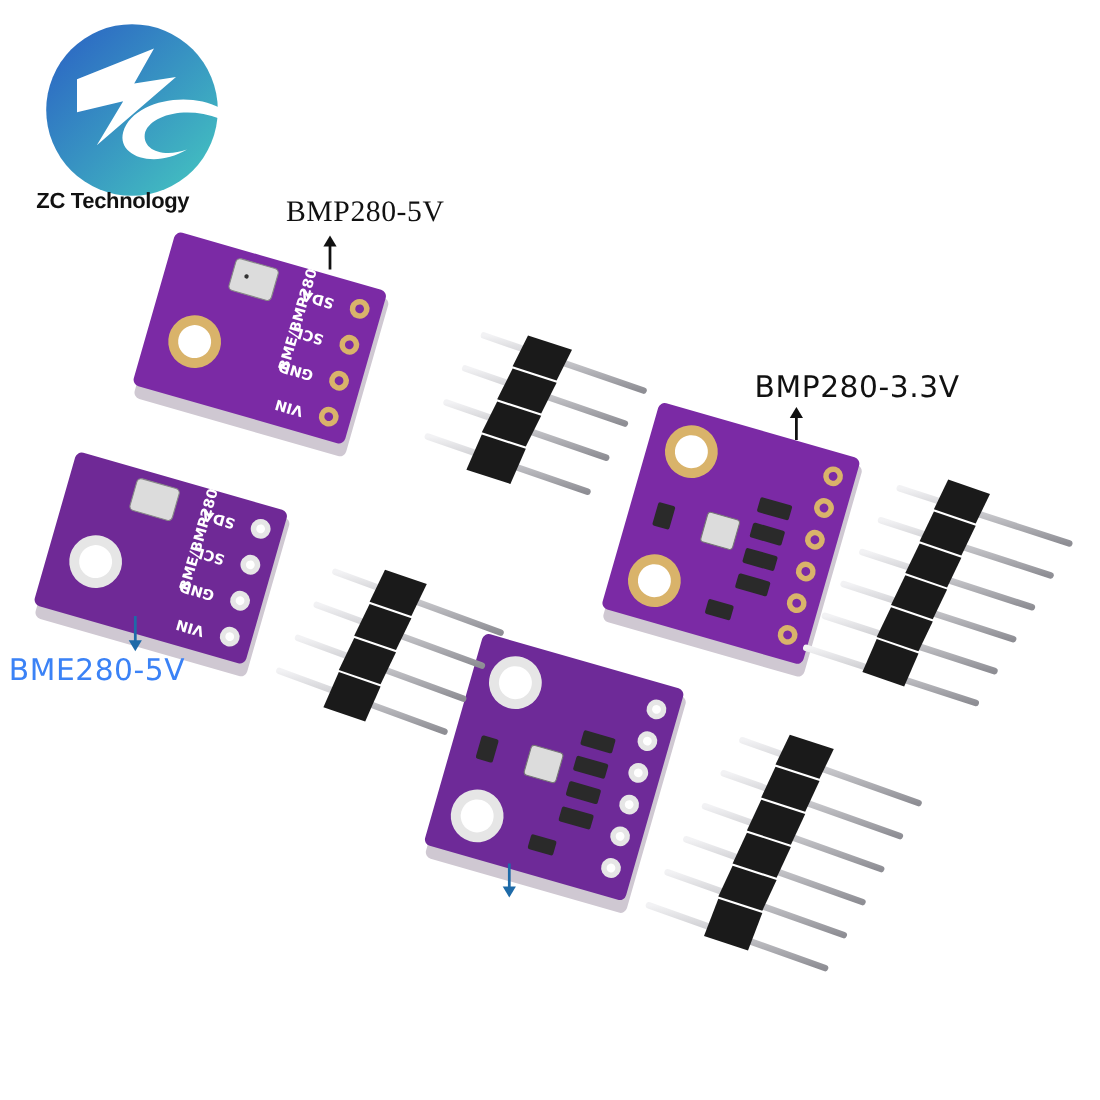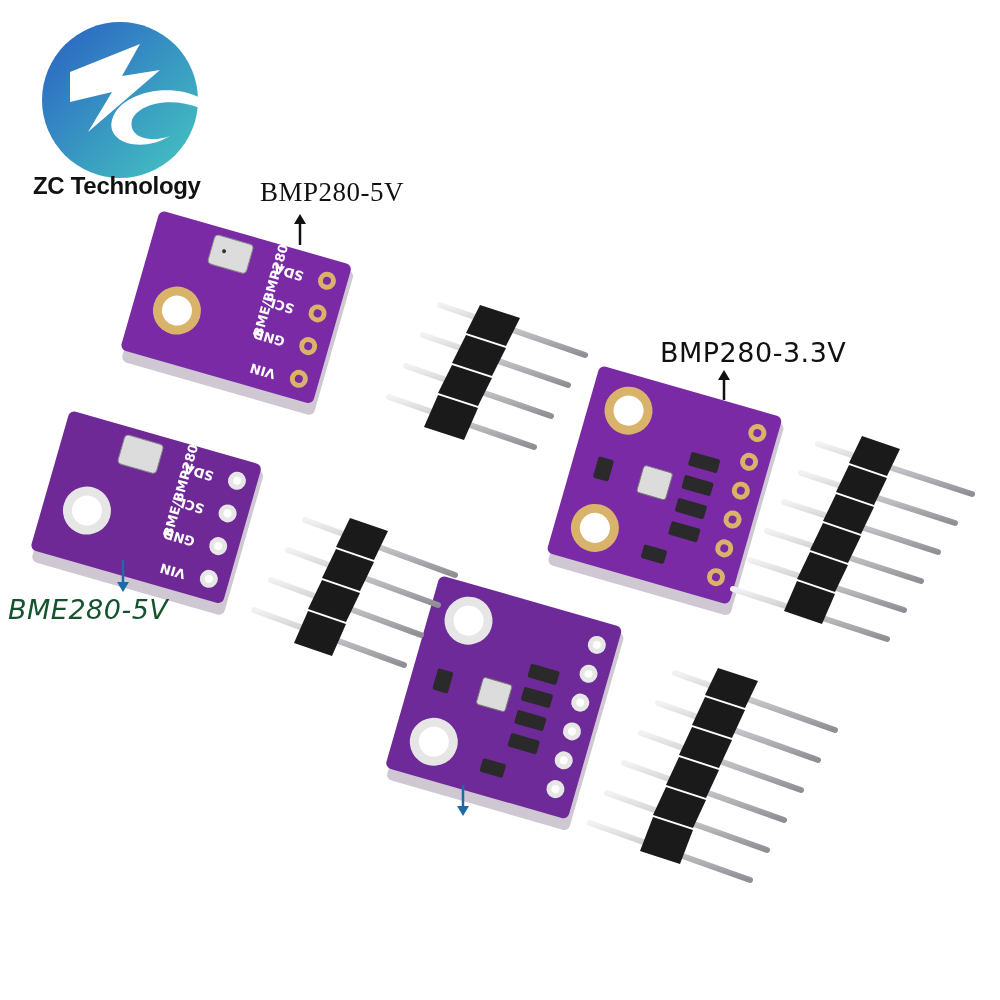--- a/index.html
+++ b/index.html
@@ -1,21 +1,21 @@
 <!DOCTYPE html>
 <html><head>
   <meta charset="utf-8">
   <style>
     html, body { margin: 0; padding: 0; background: #ffffff; }
     .canvas { position: relative; width: 1000px; height: 1000px; overflow: hidden; background: #ffffff; font-family: "DejaVu Sans", sans-serif; }
     .logo { position: absolute; left: 30px; top: 12px; width: 180px; height: 170px; }
-    .brand { position: absolute; left: 33px; top: 172px; font-family: "Liberation Sans", sans-serif; font-weight: bold; font-size: 24px; color: #111; letter-spacing: -0.3px; }
+    .brand { position: absolute; left: 33px; top: 172px; font-family: "Liberation Sans", sans-serif; font-weight: bold; font-size: 20px; color: #111; letter-spacing: -0.3px; }
     .label { position: absolute; font-family: "DejaVu Sans", sans-serif; font-size: 27px; white-space: nowrap; letter-spacing: 0.5px; }
     .label.dark { color: #111111; }
-    .label.blue { color: #14532d; font-style: italic; }
+    .label.blue { color: #3b82f6; }
     .board-svg { position: absolute; left: 0; top: 0; width: 1000px; height: 1000px; }
   </style>
 </head>
 <body>
 
 <div class="canvas">
 
   <svg class="logo" viewBox="0 0 180 170">
     <defs>
       <linearGradient id="lg" x1="0" y1="0" x2="1" y2="1">
@@ -243,16 +243,16 @@
       <line x1="123" y1="560" x2="123" y2="584" stroke="#1e6aa8" stroke-width="2.5"></line>
       <path d="M117 582 L123 592 L129 582 Z" fill="#1e6aa8"></path>
     </g>
     <g>
       <line x1="463" y1="785" x2="463" y2="808" stroke="#1e6aa8" stroke-width="2.5"></line>
       <path d="M457 806 L463 816 L469 806 Z" fill="#1e6aa8"></path>
     </g>
   </svg>
 
   <div class="label dark" style="left:260px; top:177px;font-family:Liberation Serif, serif;">BMP280-5V</div>
-  <div class="label dark" style="left:660px; top:337px;text-align:center;">BMP280-3.3V</div>
+  <div class="label dark" style="left:686px; top:337px;text-align:center;">BMP280-3.3V</div>
   <div class="label blue" style="left:8px; top:594px;">BME280-5V</div>
 
 </div>
 
 </body></html>

